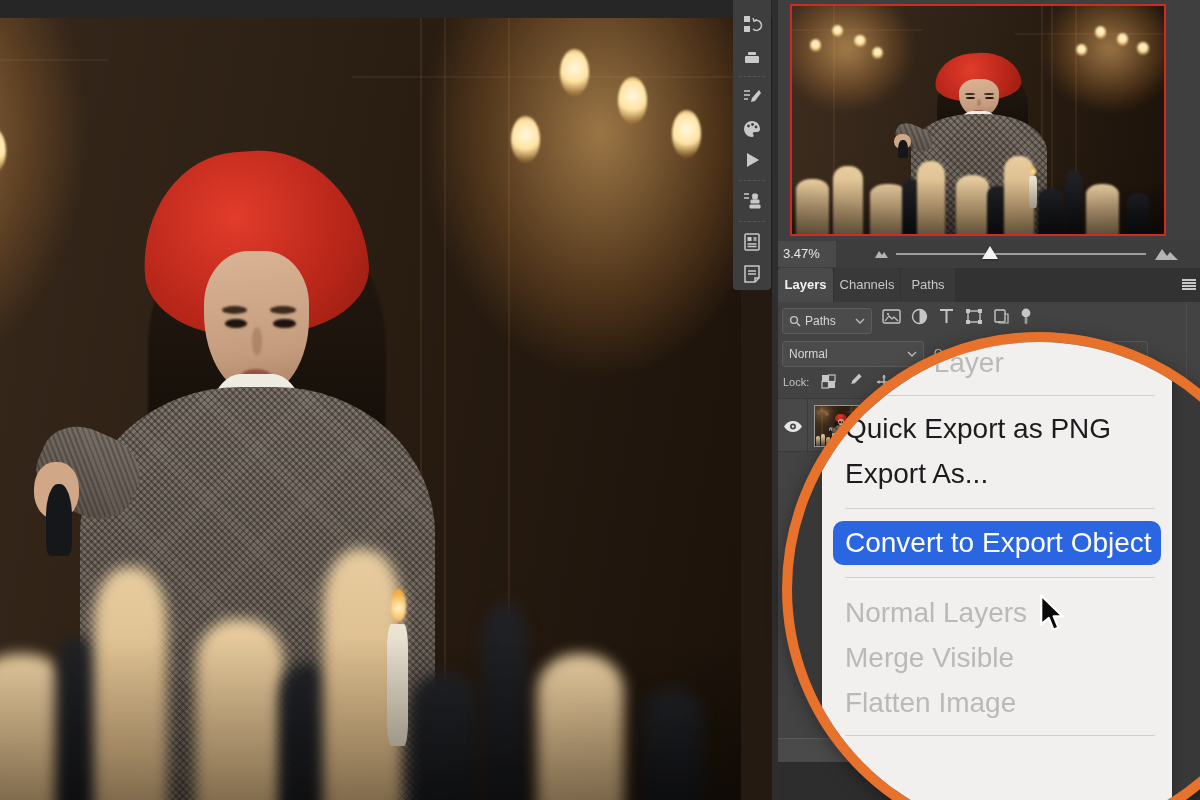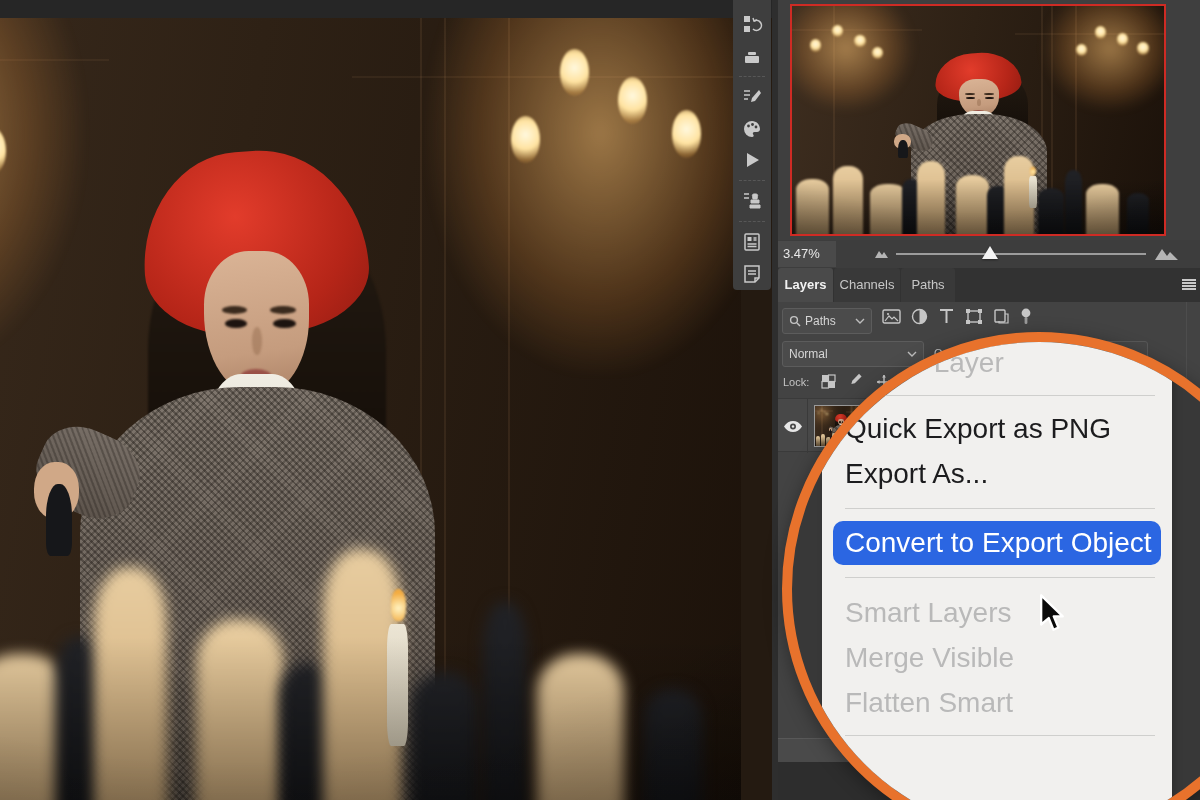--- a/index.html
+++ b/index.html
@@ -459,23 +459,23 @@
 
   <div class="magnifier">
     <div class="mag-menu">
       <div class="mi disabled">Delete Layer</div>
       <div class="msep"></div>
       <div class="mi">Quick Export as PNG</div>
       <div class="mi">Export As...</div>
       <div class="msep big"></div>
       <div class="mi highlight">Convert to Export Object</div>
       <div class="msep big"></div>
-      <div class="mi disabled">Smart Layers</div>
+      <div class="mi disabled">Normal Layers</div>
       <div class="mi disabled">Merge Visible</div>
-      <div class="mi disabled">Flatten Smart</div>
+      <div class="mi disabled">Flatten Image</div>
       <div class="msep"></div>
     </div>
     <div class="mag-cursor">
       <svg width="28" height="40" viewBox="0 0 24 34">
         <polygon points="1,1 1,26 7.5,20.5 11.5,30.5 15.8,28.6 11.8,19 19.5,19" fill="#0a0a0a" stroke="#ffffff" stroke-width="2" stroke-linejoin="round"></polygon>
       </svg>
     </div>
   </div>
 
 </div>

